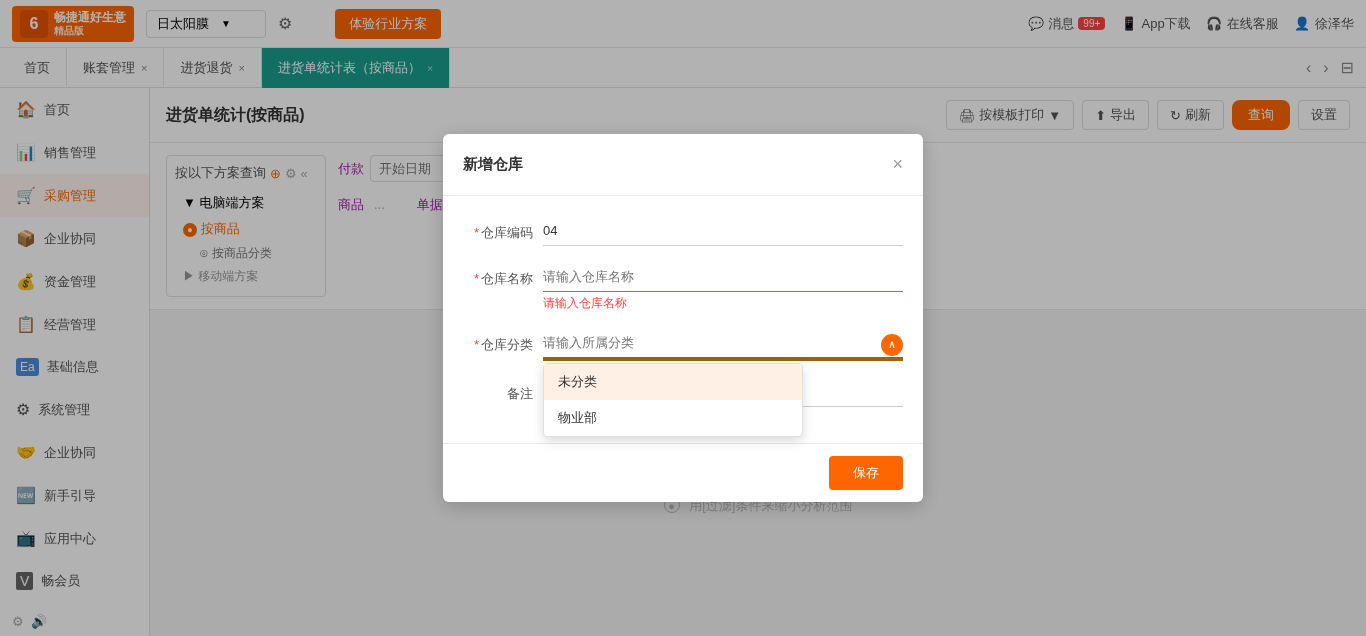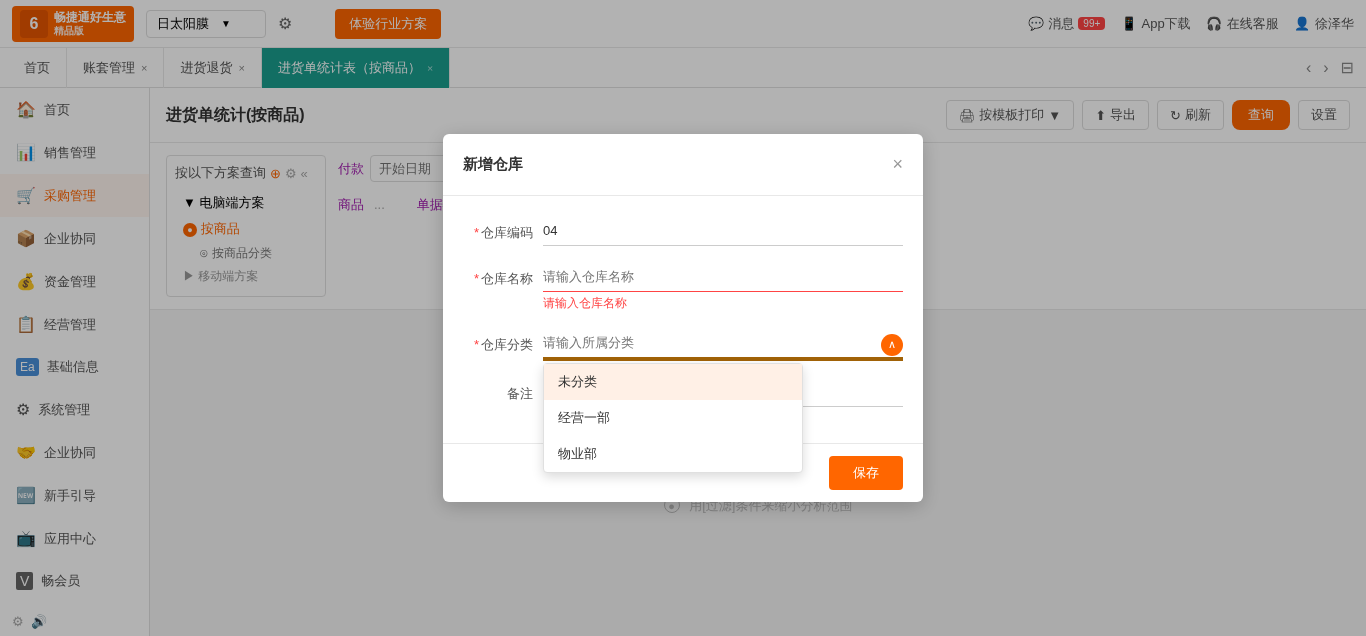--- a/index.html
+++ b/index.html
@@ -385,21 +385,20 @@
       <div class="form-row" style="position:relative;">
         <div class="form-label required">仓库分类</div>
         <div class="form-control-wrap">
           <div class="form-select-wrap">
             <input class="form-select-input" type="text" placeholder="请输入所属分类" style="">
             <div class="dropdown-arrow">∧</div>
           </div>
 
           <div class="dropdown-list">
             <div class="dropdown-item highlighted">未分类</div>
-            <div class="dropdown-item">经营一部</div>
             <div class="dropdown-item">物业部</div>
           </div>
         </div>
       </div>
 
       <div class="form-row">
         <div class="form-label">备注</div>
         <div class="form-control-wrap">
           <input class="form-input" type="text" style="">
         </div>

